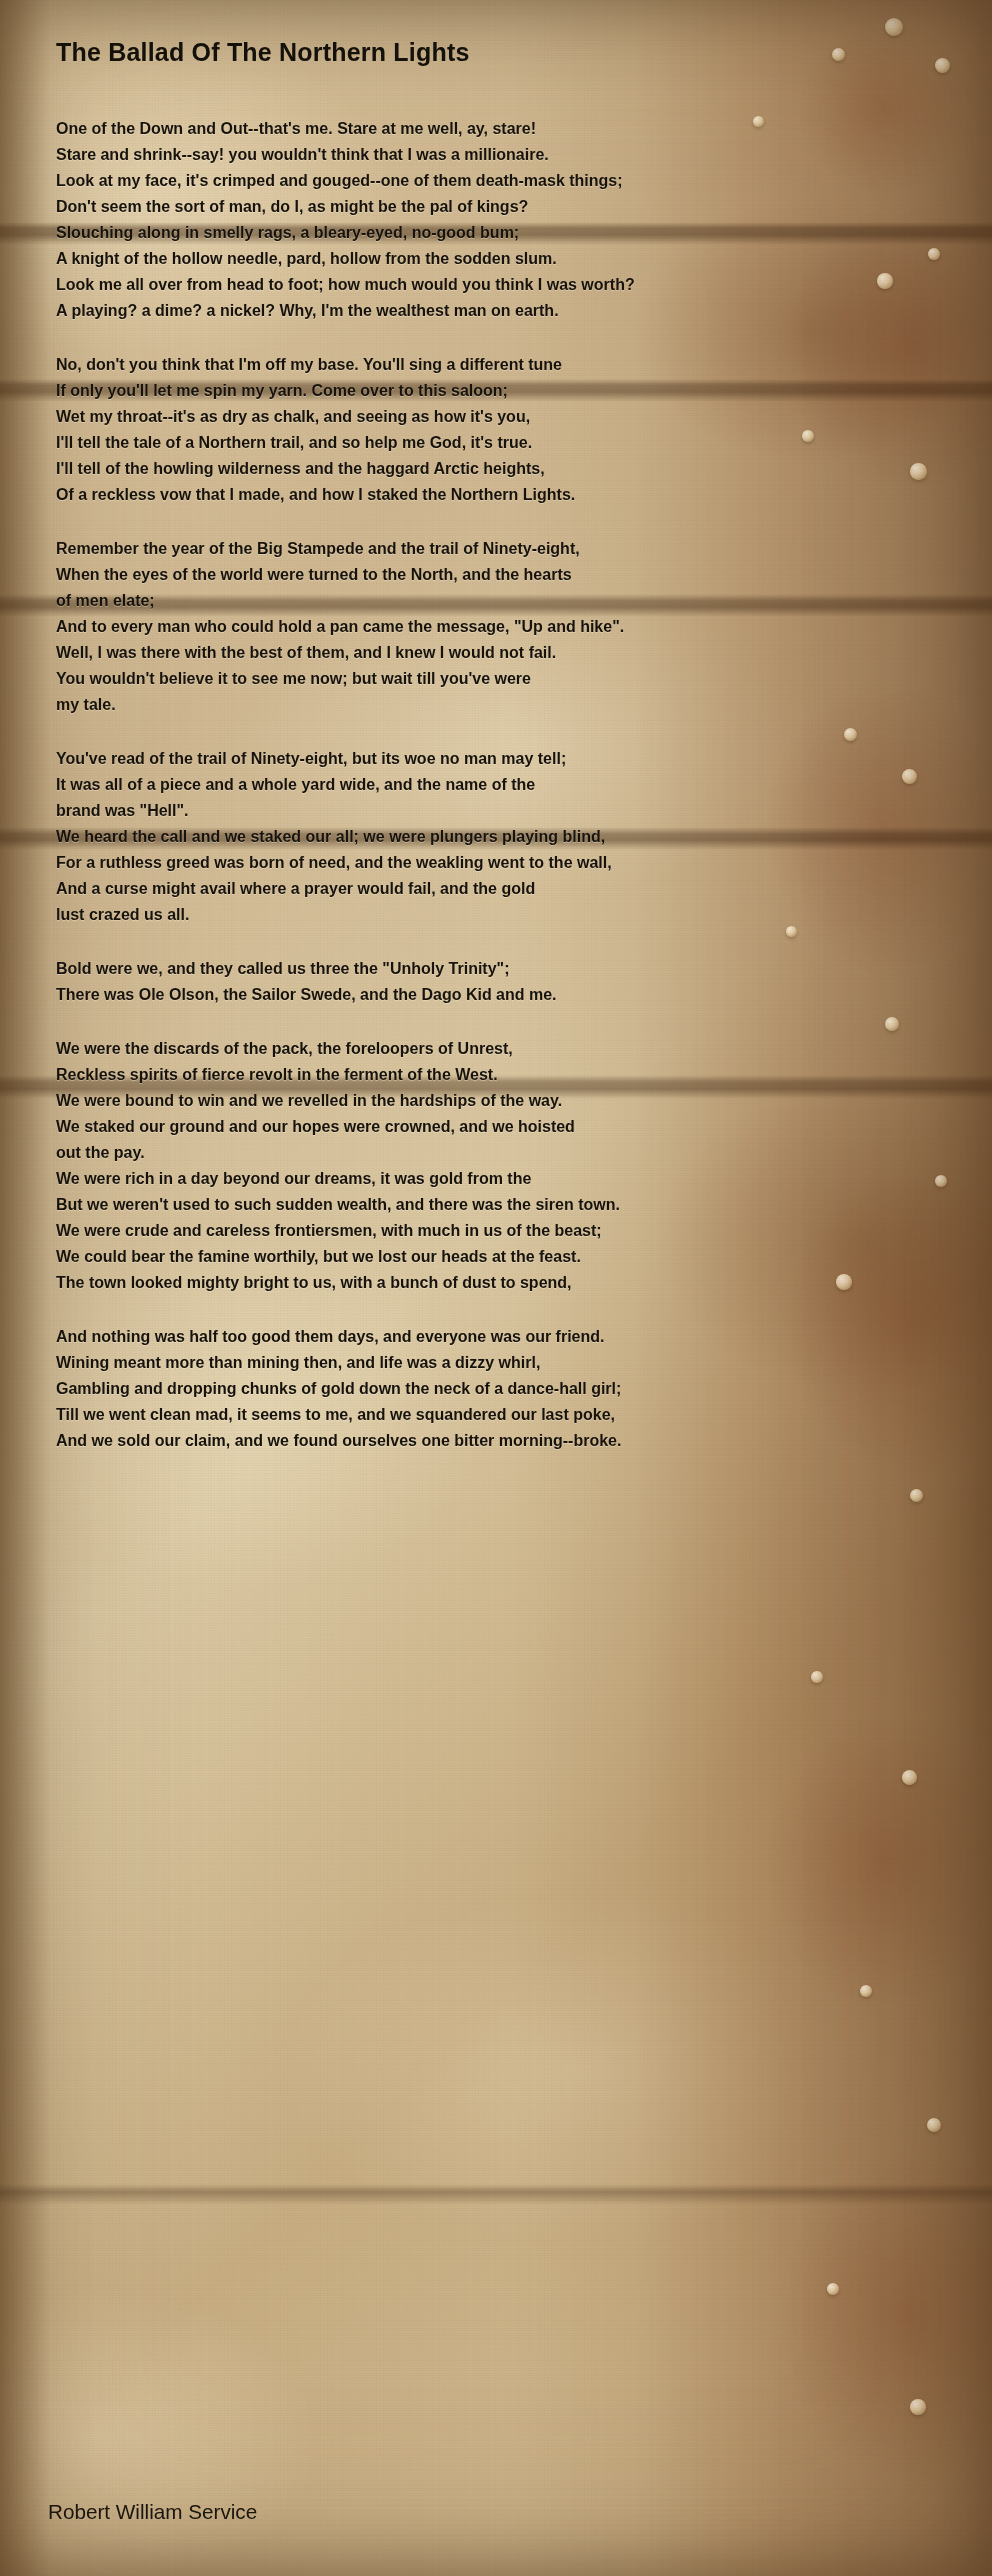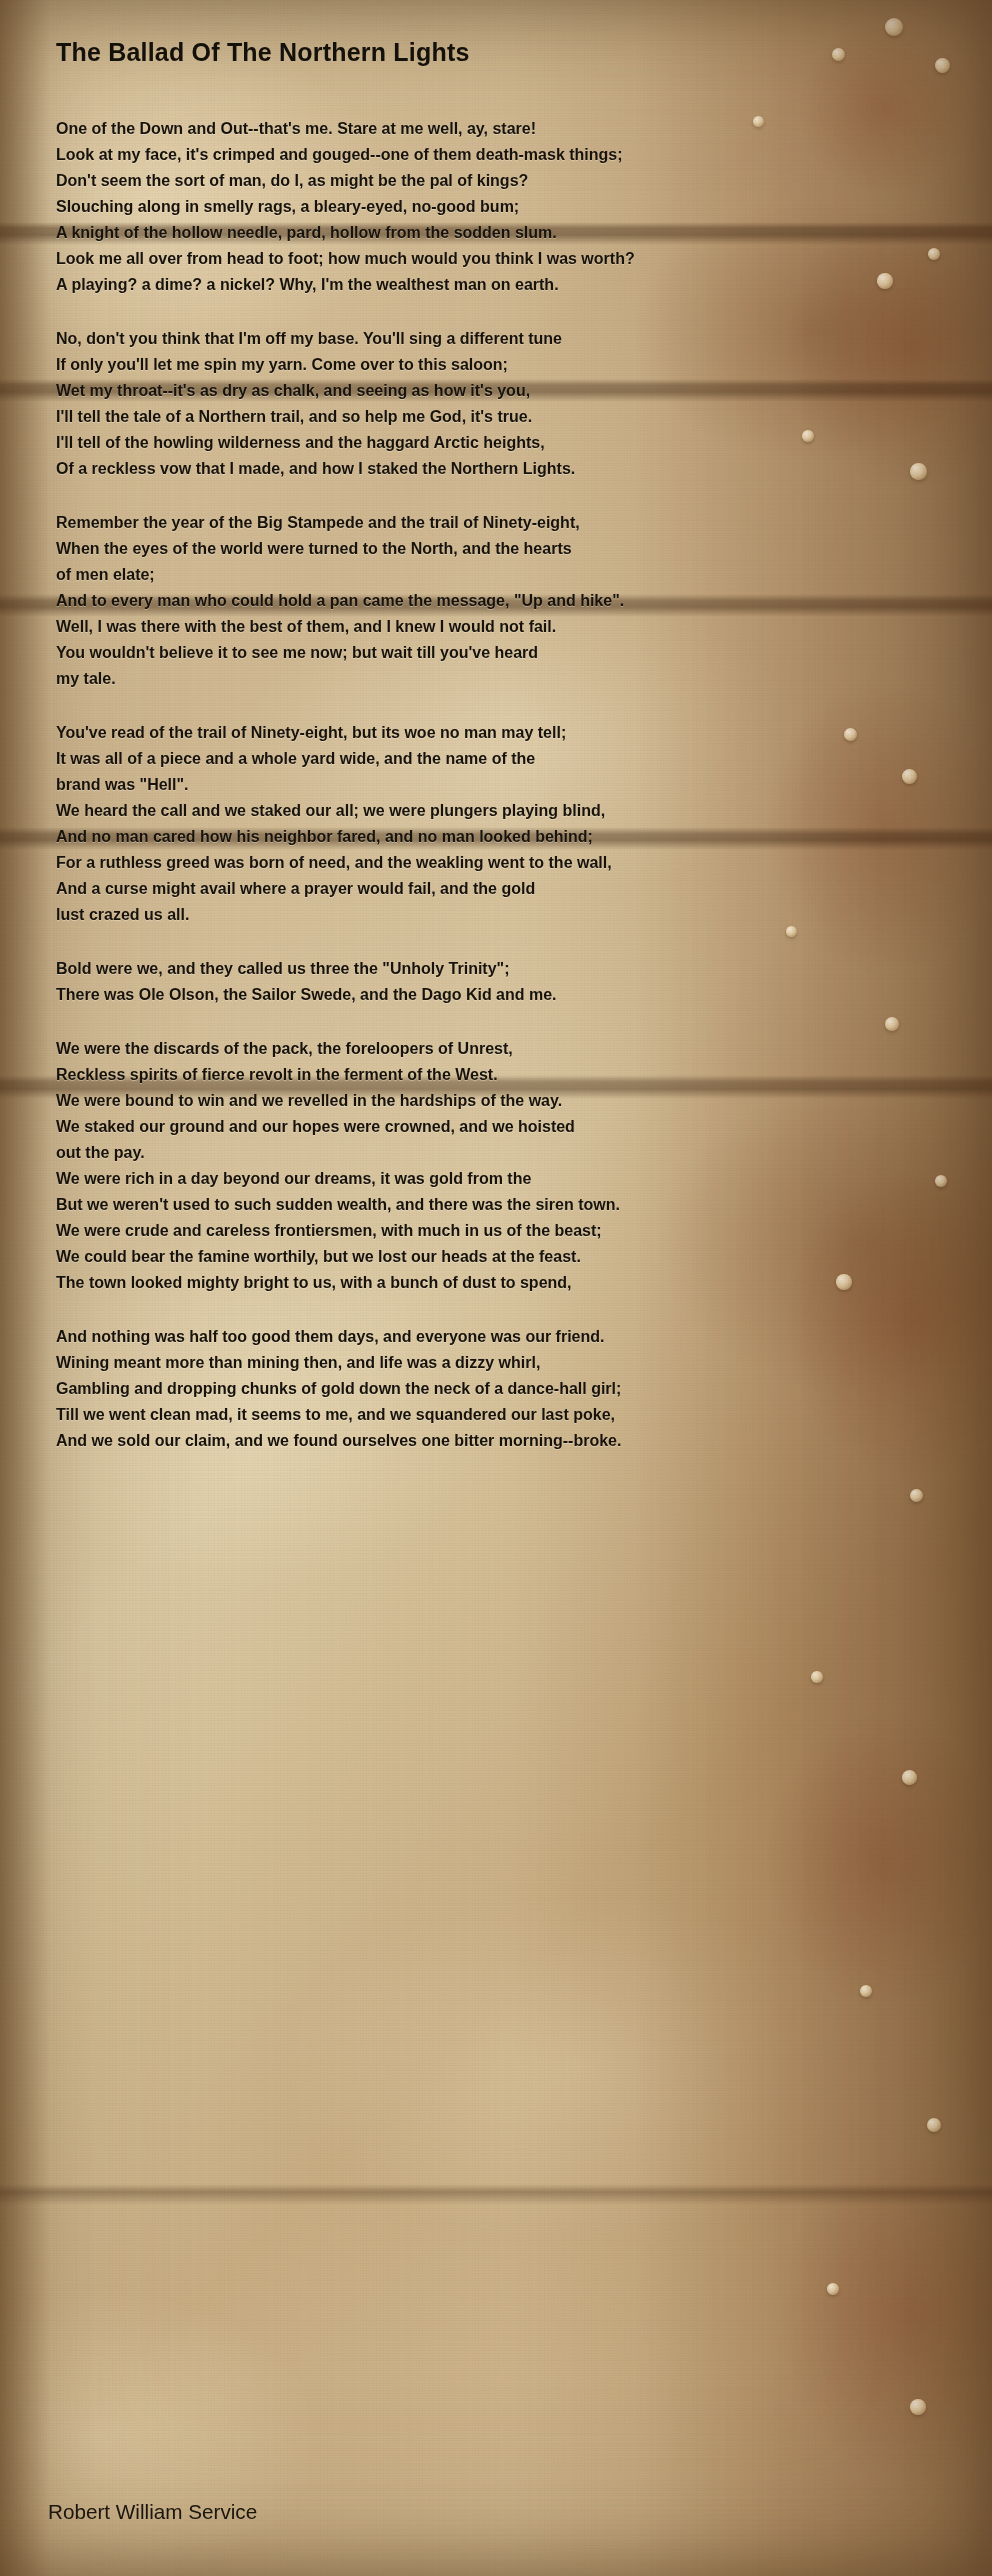--- a/index.html
+++ b/index.html
@@ -190,20 +190,21 @@
     <span class="pearl" style="left:273px; top:2399px; width:15.7px; height:15.7px;"></span>
   </div>
   <div class="grain"></div>
   <div class="edge-shadow"></div>
 
   <div class="content">
     <div class="poem-title">The Ballad Of The Northern Lights</div>
     <div class="stanzas" id="stanzas">
         <div class="stanza">
           <div class="line">One of the Down and Out--that's me. Stare at me well, ay, stare!</div>
+          <div class="line">Stare and shrink--say! you wouldn't think that I was a millionaire.</div>
           <div class="line">Look at my face, it's crimped and gouged--one of them death-mask things;</div>
           <div class="line">Don't seem the sort of man, do I, as might be the pal of kings?</div>
           <div class="line">Slouching along in smelly rags, a bleary-eyed, no-good bum;</div>
           <div class="line">A knight of the hollow needle, pard, hollow from the sodden slum.</div>
           <div class="line">Look me all over from head to foot; how much would you think I was worth?</div>
           <div class="line">A playing? a dime? a nickel? Why, I'm the wealthest man on earth.</div>
         </div>
         <div class="stanza">
           <div class="line">No, don't you think that I'm off my base. You'll sing a different tune</div>
           <div class="line">If only you'll let me spin my yarn. Come over to this saloon;</div>
@@ -211,29 +212,28 @@
           <div class="line">I'll tell the tale of a Northern trail, and so help me God, it's true.</div>
           <div class="line">I'll tell of the howling wilderness and the haggard Arctic heights,</div>
           <div class="line">Of a reckless vow that I made, and how I staked the Northern Lights.</div>
         </div>
         <div class="stanza">
           <div class="line">Remember the year of the Big Stampede and the trail of Ninety-eight,</div>
           <div class="line">When the eyes of the world were turned to the North, and the hearts</div>
           <div class="line">of men elate;</div>
           <div class="line">And to every man who could hold a pan came the message, "Up and hike".</div>
           <div class="line">Well, I was there with the best of them, and I knew I would not fail.</div>
-          <div class="line">You wouldn't believe it to see me now; but wait till you've heard</div>
+          <div class="line">You wouldn't believe it to see me now; but wait till you've were</div>
           <div class="line">my tale.</div>
         </div>
         <div class="stanza">
           <div class="line">You've read of the trail of Ninety-eight, but its woe no man may tell;</div>
           <div class="line">It was all of a piece and a whole yard wide, and the name of the</div>
           <div class="line">brand was "Hell".</div>
           <div class="line">We heard the call and we staked our all; we were plungers playing blind,</div>
-          <div class="line">And no man cared how his neighbor fared, and no man looked behind;</div>
           <div class="line">For a ruthless greed was born of need, and the weakling went to the wall,</div>
           <div class="line">And a curse might avail where a prayer would fail, and the gold</div>
           <div class="line">lust crazed us all.</div>
         </div>
         <div class="stanza">
           <div class="line">Bold were we, and they called us three the "Unholy Trinity";</div>
           <div class="line">There was Ole Olson, the Sailor Swede, and the Dago Kid and me.</div>
         </div>
         <div class="stanza">
           <div class="line">We were the discards of the pack, the foreloopers of Unrest,</div>

